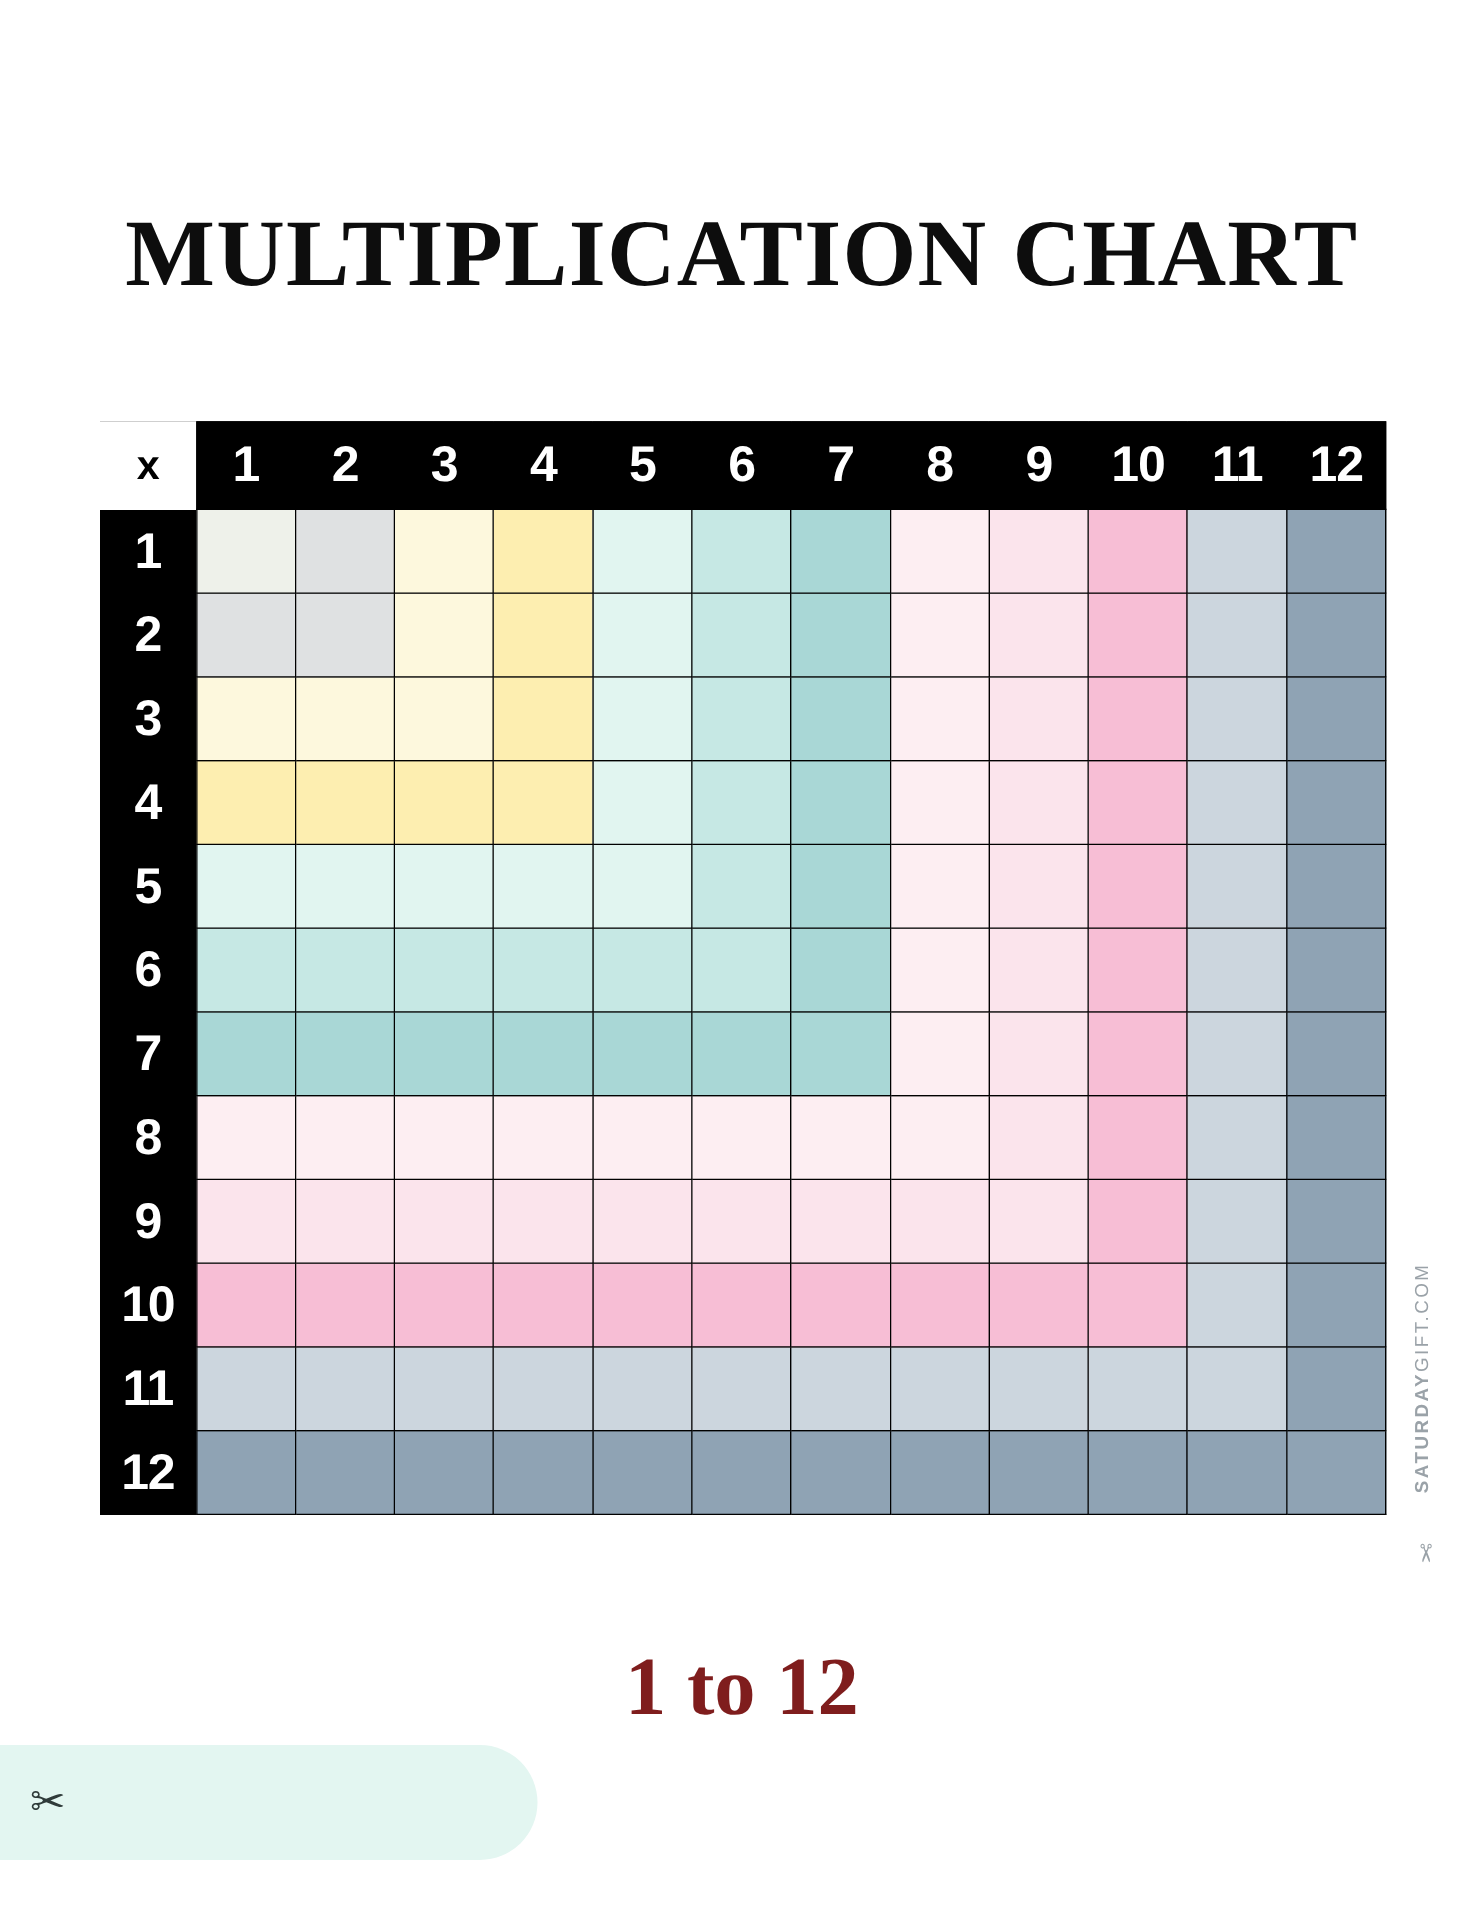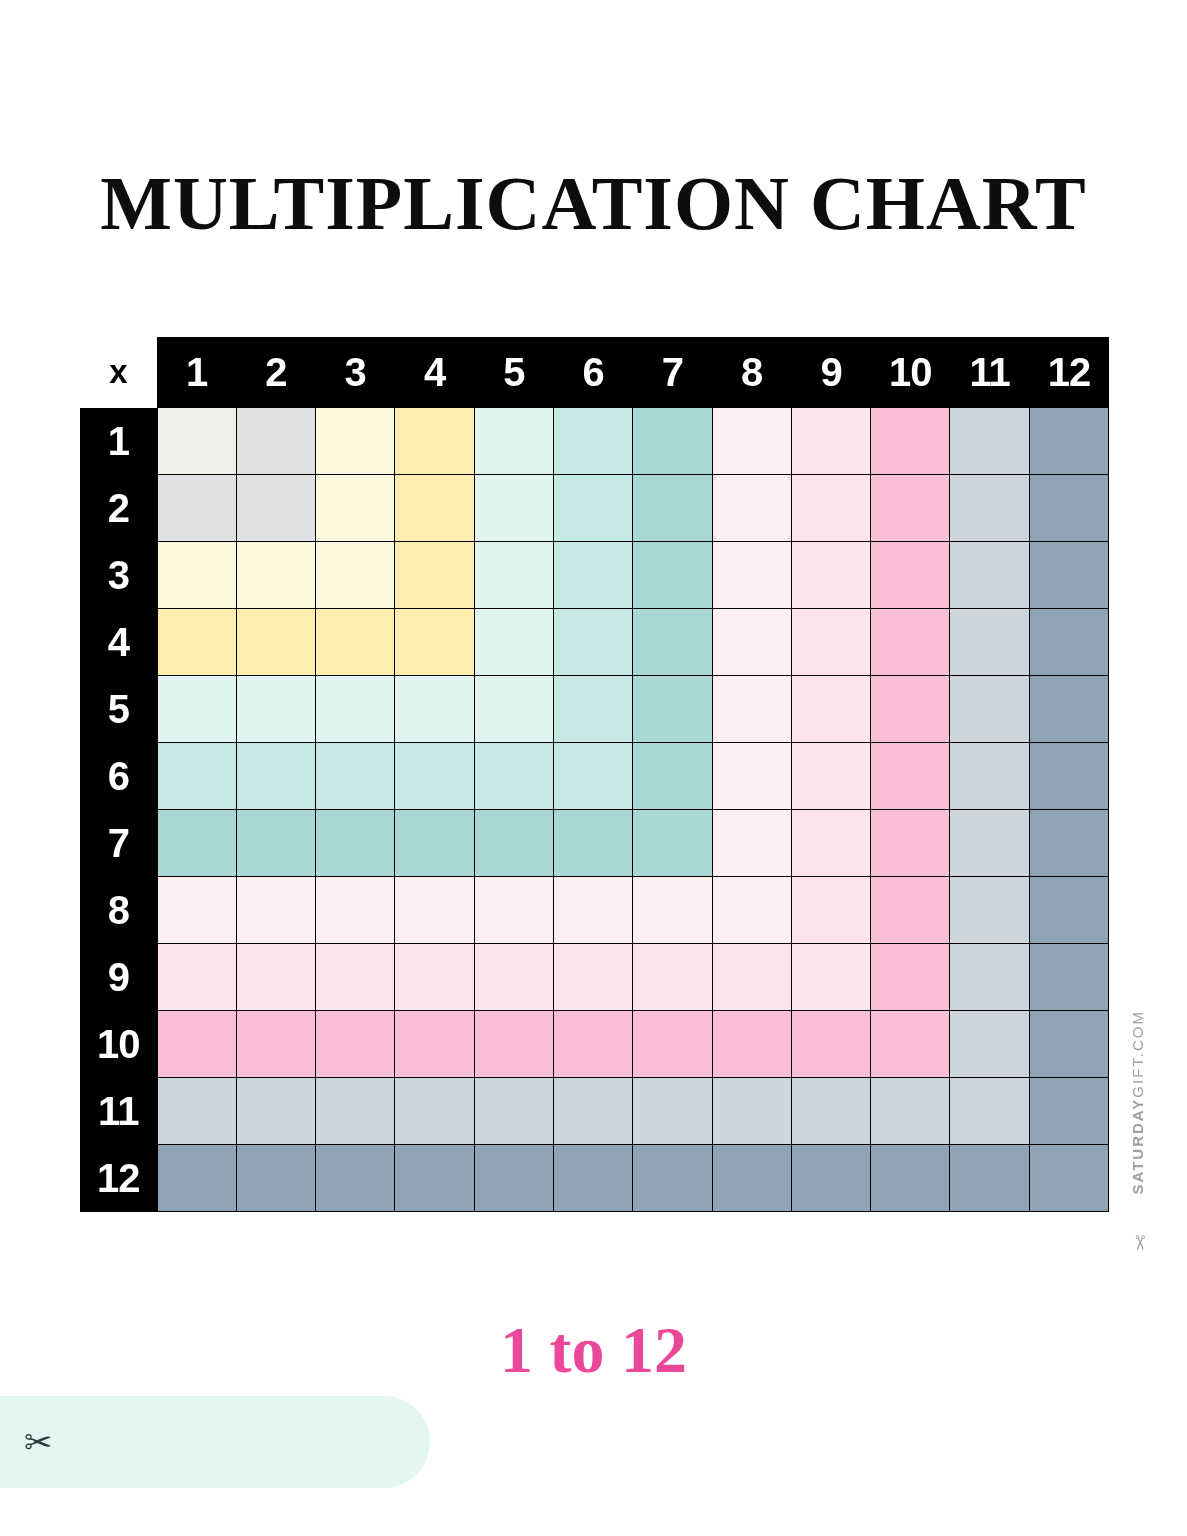--- a/index.html
+++ b/index.html
@@ -97,21 +97,21 @@
 
   #subtitle {
     position: absolute;
     left: 0;
     top: 1312px;
     width: 1187px;
     text-align: center;
     font-family: "Liberation Serif", serif;
     font-weight: bold;
     font-size: 66px;
-    color: #ec4899;
+    color: #7f1d1d;
   }
 
   
   #side-credit {
     position: absolute;
     right: 28px;
     top: 1010px;
     width: 30px;
     height: 240px;
     color: #9aa2a8;

